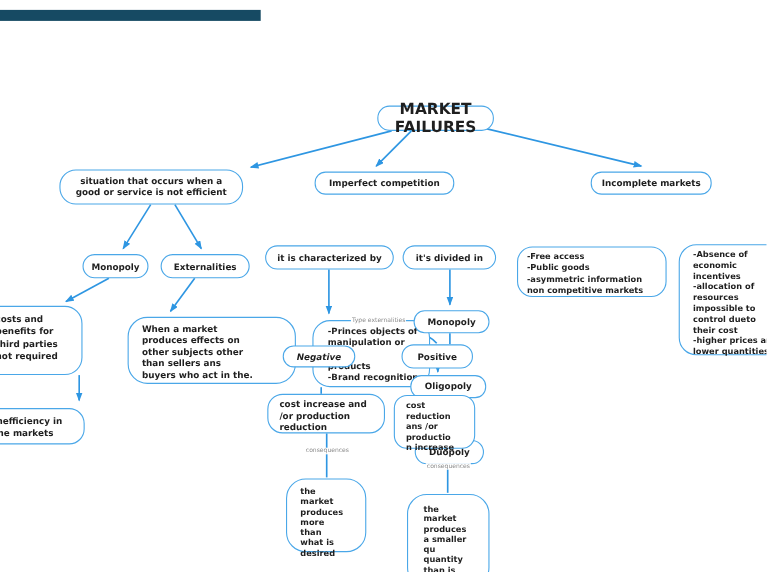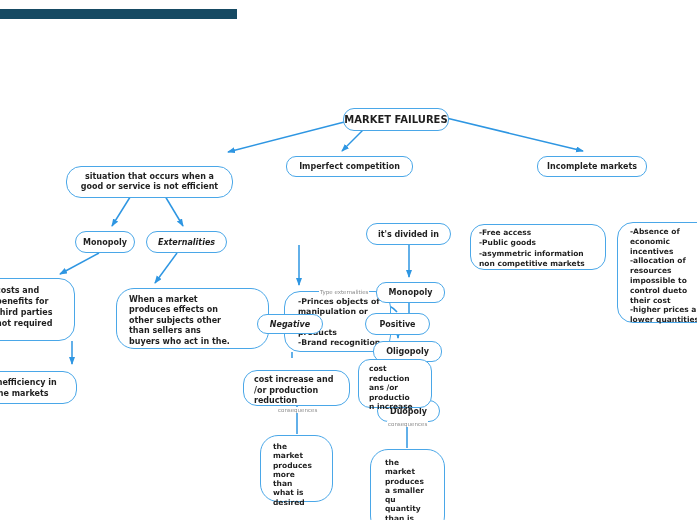--- a/index.html
+++ b/index.html
@@ -40,33 +40,34 @@
       <path d="M409,245 L409,277" marker-end="url(#arr)"></path>
       <path d="M409,303 L409,313"></path>
       <path d="M398,335 L398,338" marker-end="url(#arr)"></path>
       <path d="M332,296 C360,299 386,299 397,312"></path>
       <path d="M292,352 L292,358"></path>
       <path d="M297,394 L297,434"></path>
       <path d="M407,420 L407,448"></path>
     </g>
   </svg>
 
-  <div class="node ctr" style="left:343px;top:96px;width:106px;height:23px;border-radius:11px;font-size:10px;margin-top:12px;">MARKET FAILURES</div>
+  <div class="node ctr" style="left:343px;top:96px;width:106px;height:23px;border-radius:11px;font-size:14px;">MARKET FAILURES</div>
 
-  <div class="node ctr" style="left:66px;top:154px;width:167px;height:32px;border-radius:15px;font-size:8px;line-height:10.5px;margin-top:12px;">situation that occurs when a
+  <div class="node ctr" style="left:54px;top:154px;width:167px;height:32px;border-radius:15px;font-size:8px;line-height:10.5px;">situation that occurs when a
 good or service is not efficient</div>
 
   <div class="node ctr" style="left:286px;top:156px;width:127px;height:21px;border-radius:10px;font-size:8px;">Imperfect competition</div>
 
   <div class="node ctr" style="left:537px;top:156px;width:110px;height:21px;border-radius:10px;font-size:8px;">Incomplete markets</div>
 
   <div class="node ctr" style="left:75px;top:231px;width:60px;height:22px;border-radius:11px;font-size:8px;">Monopoly</div>
 
-  <div class="node ctr" style="left:146px;top:231px;width:81px;height:22px;border-radius:11px;font-size:8px;font-style:italic;">Externalities</div>
+  <div class="node ctr" style="left:146px;top:231px;width:81px;height:22px;border-radius:11px;font-size:8px;">Externalities</div>
 
+  <div class="node ctr" style="left:241px;top:223px;width:117px;height:22px;border-radius:11px;font-size:8px;">it is characterized by</div>
 
   <div class="node body" style="left:470px;top:224px;width:136px;height:46px;border-radius:14px;font-size:7.5px;line-height:10.4px;padding:3px 6px 0 8px;">-Free access
 -Public goods
 -asymmetric information
 non competitive markets</div>
 
   <div class="node ctr" style="left:366px;top:223px;width:85px;height:22px;border-radius:11px;font-size:8px;">it's divided in</div>
 
   <div class="node body" style="left:617px;top:222px;width:112px;height:101px;border-radius:16px;font-size:7.5px;line-height:9.8px;padding:4px 4px 0 12px;">-Absence of
 economic
@@ -108,21 +109,21 @@
   <div class="node ctr" style="left:373px;top:341px;width:69px;height:21px;border-radius:10px;font-size:8px;">Oligopoly</div>
 
   <div class="node ctr" style="left:377px;top:400px;width:63px;height:22px;border-radius:11px;font-size:8px;">Duopoly</div>
 
   <div class="node body" style="left:358px;top:359px;width:74px;height:49px;border-radius:12px;font-size:7.5px;line-height:9.6px;padding:4px 14px 0 10px;">cost
 reduction
 ans /or
 productio
 n increase</div>
 
-  <div class="node body" style="left:243px;top:358px;width:107px;height:36px;border-radius:14px;font-size:8px;line-height:10.5px;padding:4px 4px 0 10px;margin-top:12px;">cost increase and
+  <div class="node body" style="left:243px;top:358px;width:107px;height:36px;border-radius:14px;font-size:8px;line-height:10.5px;padding:4px 4px 0 10px;">cost increase and
 /or production
 reduction</div>
 
   <div class="node body" style="left:260px;top:435px;width:73px;height:67px;border-radius:18px;font-size:7.5px;line-height:9.3px;padding:6px 4px 0 12px;">the
 market
 produces
 more
 than
 what is
 desired</div>

